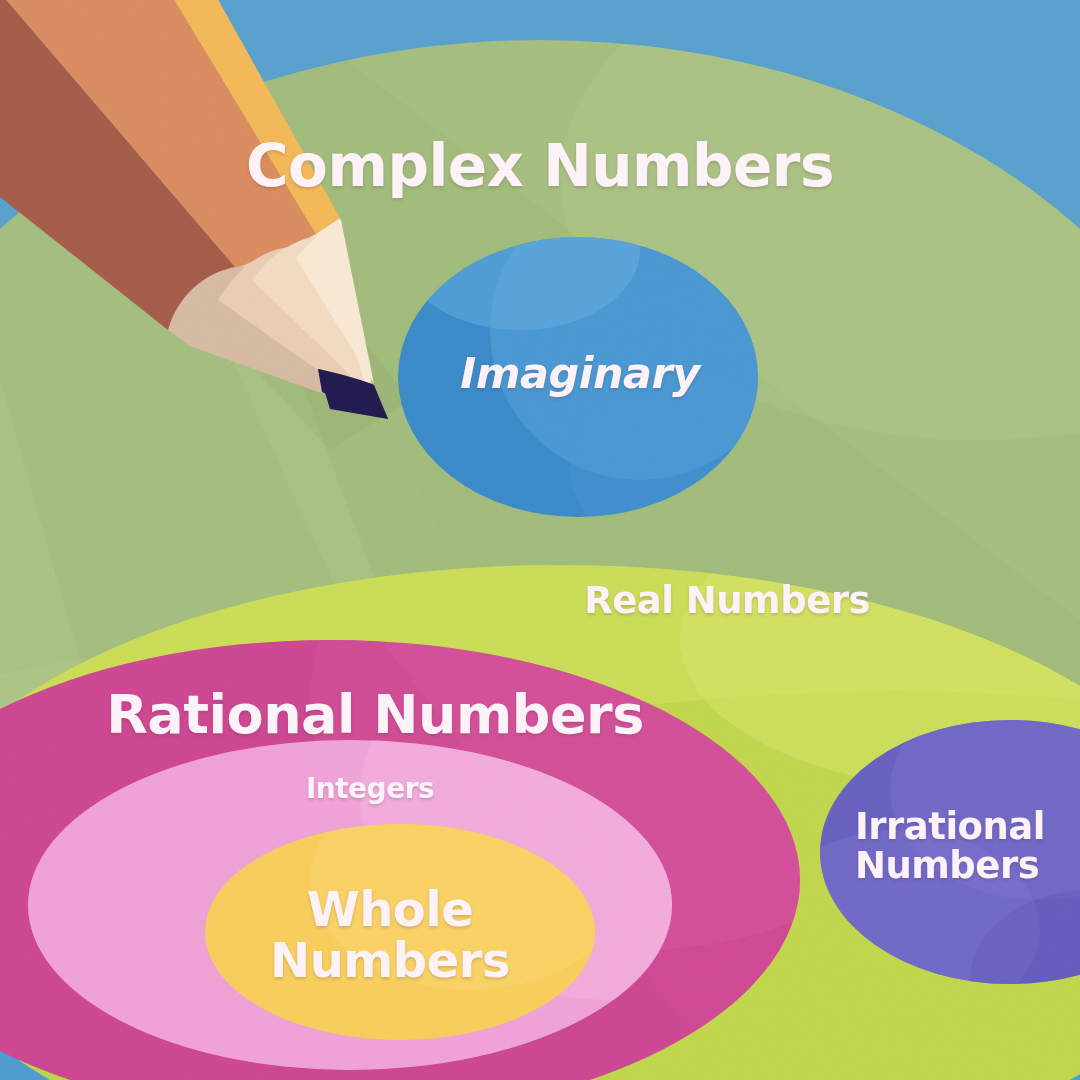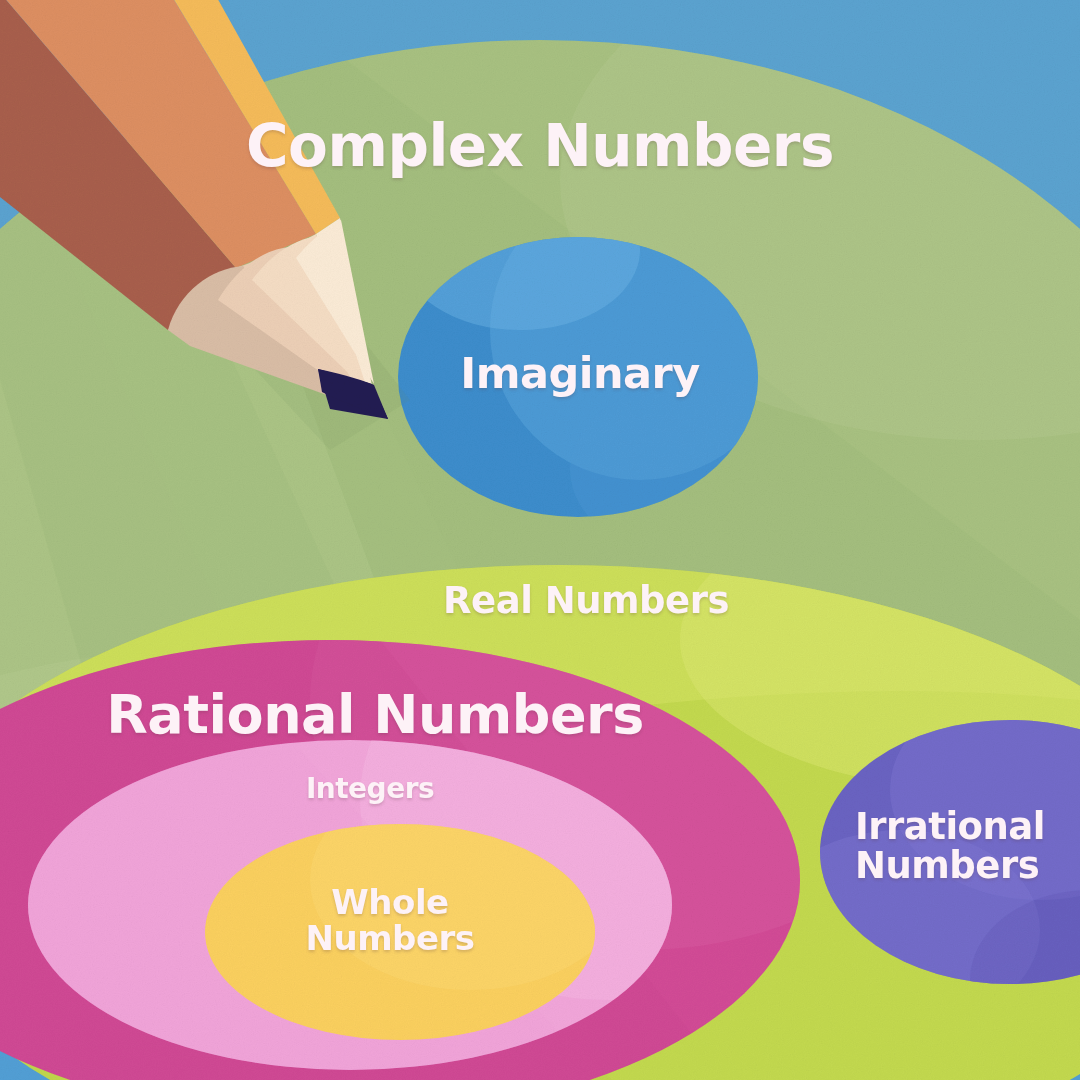--- a/index.html
+++ b/index.html
@@ -29,26 +29,26 @@
     font-weight: bold;
     letter-spacing: -0.5px;
     text-align: center;
     white-space: nowrap;
     text-shadow: 0 2px 3px rgba(90,60,70,0.22);
     user-select: none;
     pointer-events: none;
   }
   .lbl.wrap { white-space: normal; line-height: 1.06; }
 
-  #label-complex      { left: 0;    right: 0;  top: 112px;  font-size: 58px; }
-  #label-imaginary    { left: 400px; width: 360px; top: 348px; font-size: 43px; }
-  #label-real         { left: 286px; width: 600px; top: 579px; font-size: 37px; }
+  #label-complex      { left: 0;    right: 0;  top: 132px;  font-size: 58px; }
+  #label-imaginary    { left: 400px; width: 360px; top: 348px; font-size: 43px; font-style: italic; }
+  #label-real         { left: 270px; width: 600px; top: 579px; font-size: 37px; text-align: right; }
   #label-rational     { left: 90px;  width: 570px; top: 683px; font-size: 54px; }
   #label-integers     { left: 120px; width: 500px; top: 772px; font-size: 28px; }
-  #label-whole        { left: 180px; width: 420px; top: 884px; font-size: 34px; }
+  #label-whole        { left: 180px; width: 420px; top: 884px; font-size: 48px; }
   #label-irrational   { left: 855px; width: 300px; top: 807px; font-size: 37px; text-align: left;}
 </style>
 </head>
 <body>
 
 <div id="stage">
 
   <svg class="canvas" viewBox="0 0 1080 1080" xmlns="http://www.w3.org/2000/svg">
     <defs>
       <filter id="grain" x="-5%" y="-5%" width="110%" height="110%">

